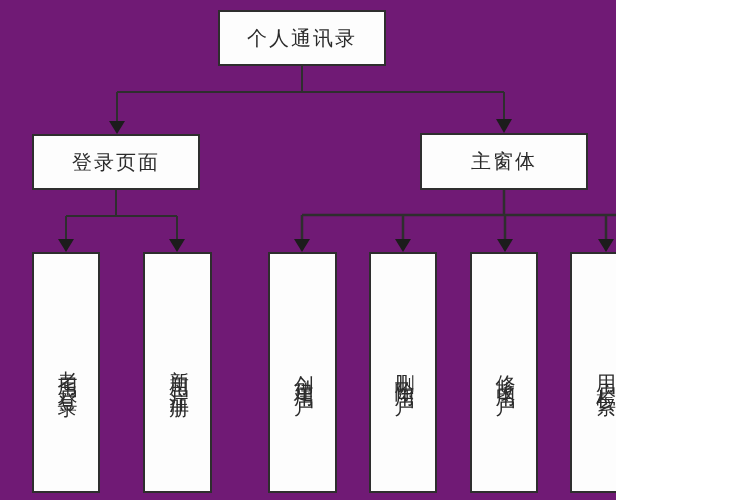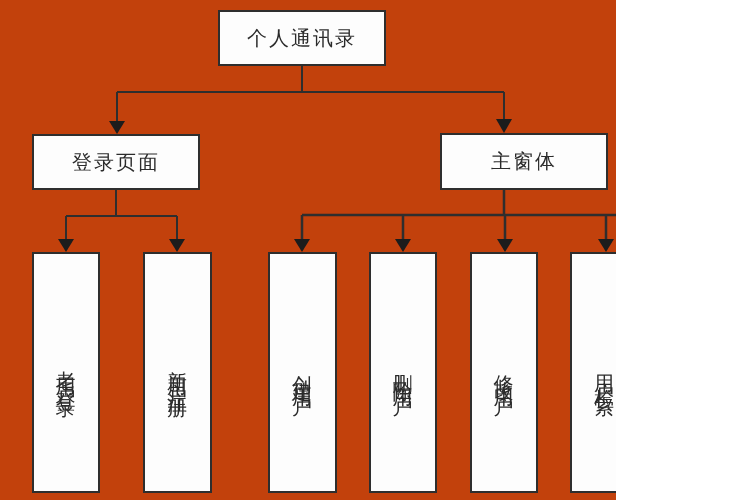--- a/index.html
+++ b/index.html
@@ -4,22 +4,22 @@
 <style>
   html, body {
     margin: 0;
     padding: 0;
     background: #ffffff;
   }
   .canvas {
     position: relative;
     width: 616px;
     height: 500px;
-    background: #c2410c;
-    font-family: Liberation Serif, serif;
+    background: #701a75;
+    font-family: Liberation Mono, monospace;
     overflow: hidden;
   }
   .connectors {
     position: absolute;
     left: 0;
     top: 0;
     width: 752px;
     height: 500px;
   }
   .box {
@@ -81,21 +81,21 @@
   </svg>
 
   <div class="box" style="left:218px; top:10px; width:168px; height:56px;">
     <span class="h-label">个人通讯录</span>
   </div>
 
   <div class="box" style="left:32px; top:134px; width:168px; height:56px;">
     <span class="h-label">登录页面</span>
   </div>
 
-  <div class="box" style="left:440px; top:133px; width:168px; height:57px;">
+  <div class="box" style="left:420px; top:133px; width:168px; height:57px;">
     <span class="h-label">主窗体</span>
   </div>
 
   <div class="box" style="left:32px; top:252px; width:68px; height:241px;">
     <span class="v-label">老用户登录</span>
   </div>
 
   <div class="box" style="left:143px; top:252px; width:69px; height:241px;">
     <span class="v-label">新用户注册</span>
   </div>

